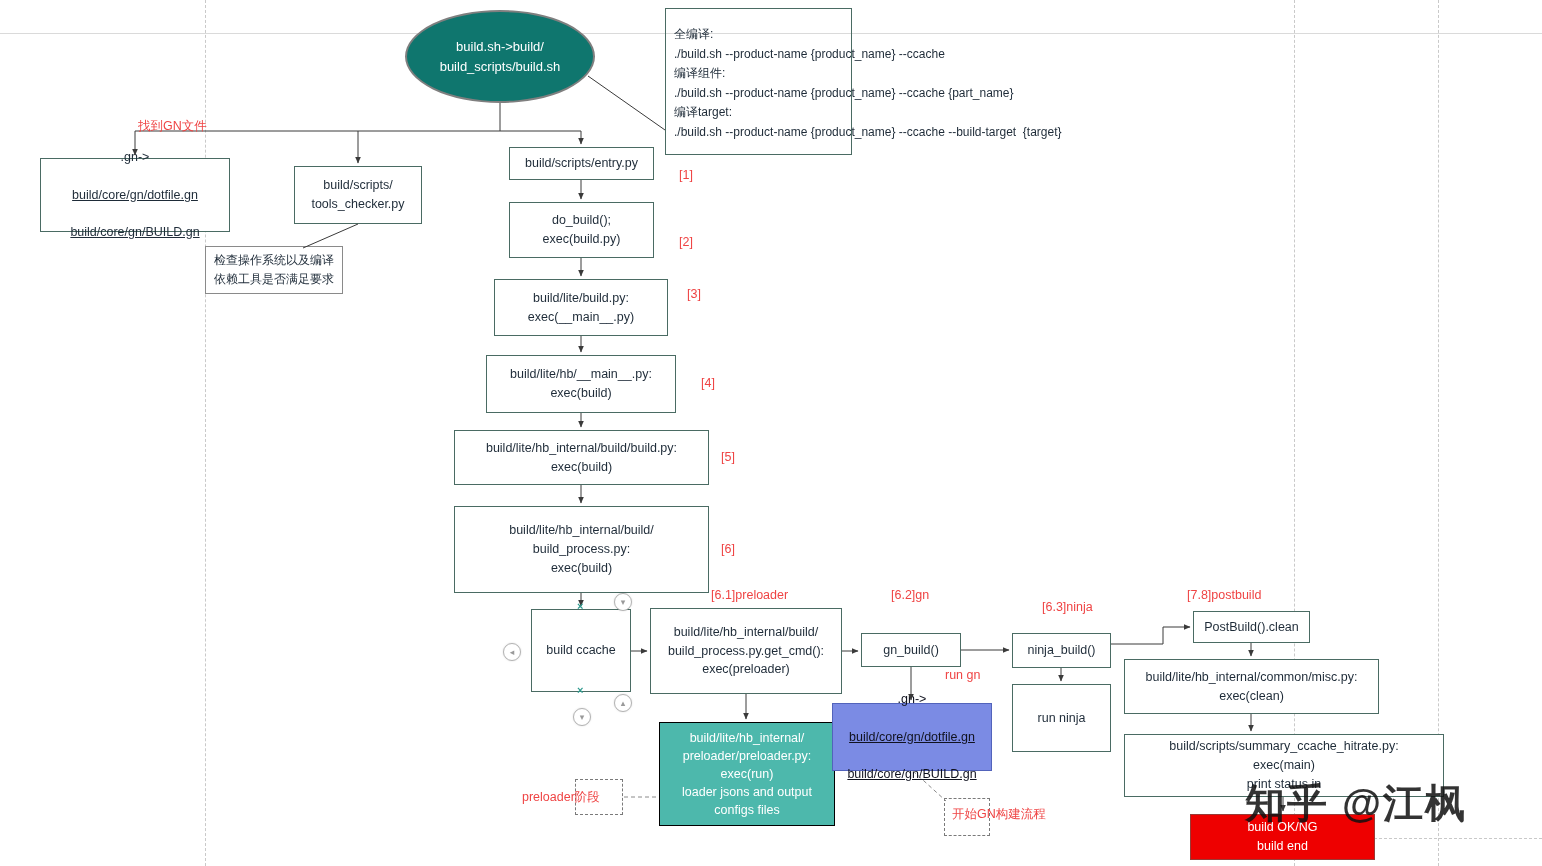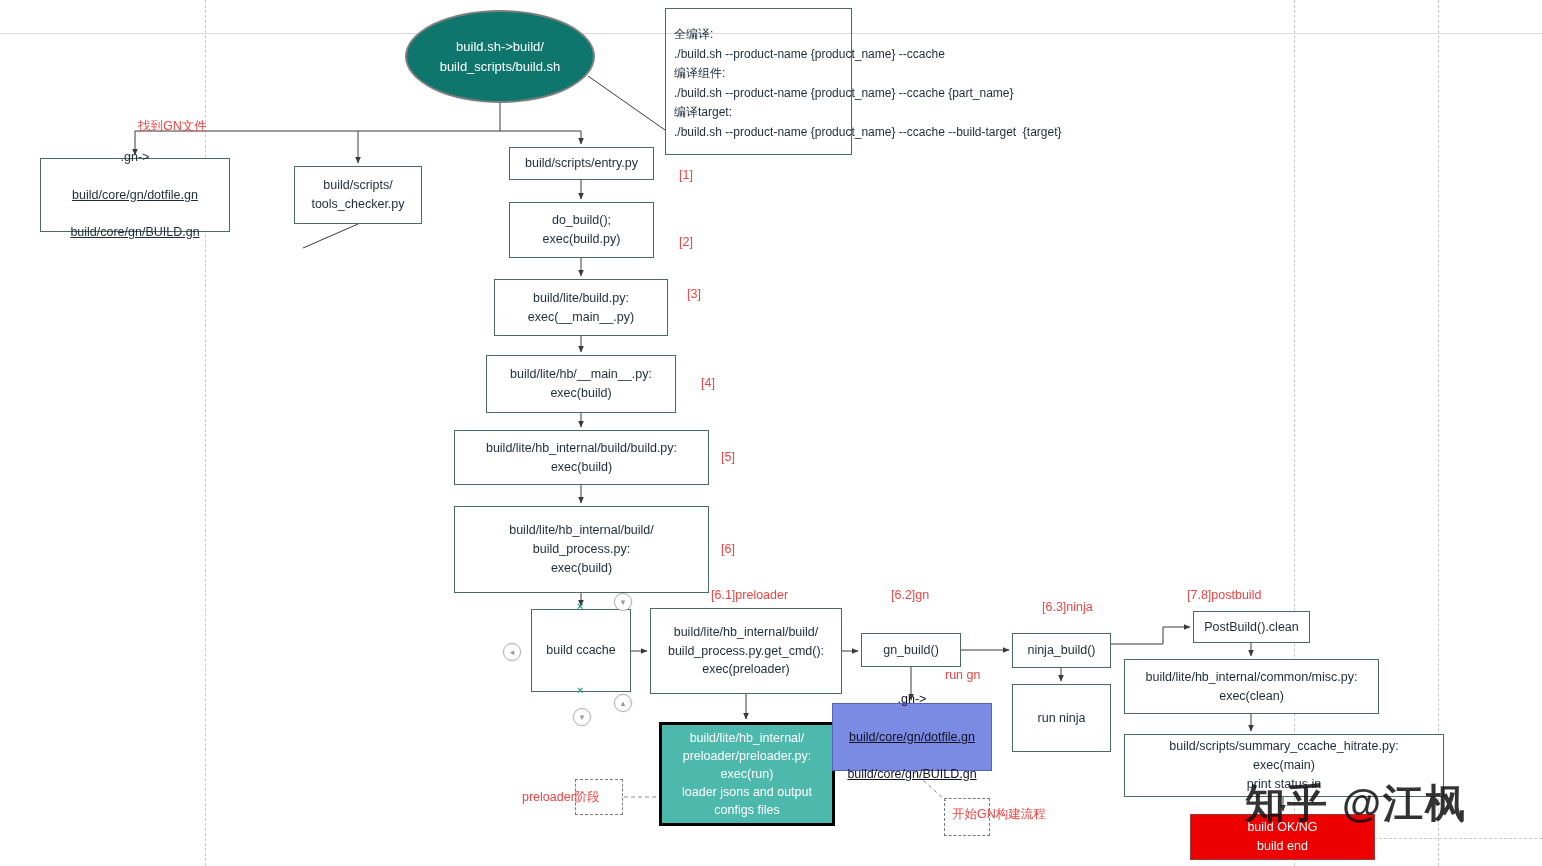--- a/index.html
+++ b/index.html
@@ -12,21 +12,21 @@
   .connectors{position:absolute;left:0;top:0;z-index:6;pointer-events:none;}
 
   .node{position:absolute;z-index:4;border:1px solid #4a6b63;background:#fff;
         display:flex;align-items:center;justify-content:center;text-align:center;
         white-space:pre-line;font-size:12.5px;color:#1e2b38;line-height:1.5;box-sizing:border-box;}
   .line{display:block;}
   .u{text-decoration:underline;}
 
   .ellipse{border-radius:50%;background:#0f766e;color:#fff;border:2px solid #7f7f7f;font-size:13px;z-index:5;}
   .redbox{background:#ee0000;color:#fff;border:1px solid #993a36;}
-  .tealbox{background:#4db8ac;color:#fff;border:3px solid #000000;line-height:1.45;}
+  .tealbox{background:#4db8ac;color:#fff;border:1px solid #000000;line-height:1.45;}
   .bluebox{background:#7b8be4;color:#10121f;border:1px solid #5263bb;}
 
   .usage{position:absolute;z-index:4;border:1px solid #4a6b63;background:transparent;
          padding:16px 0 0 8px;white-space:pre;font-size:12px;line-height:19.5px;
          color:#1e2b38;box-sizing:border-box;overflow:visible;}
 
   .label{position:absolute;z-index:7;font-size:12.5px;color:#ef4444;white-space:pre-line;}
   .notebox{position:absolute;z-index:4;border:1px solid #8a8a8a;background:#fff;
            display:flex;align-items:center;justify-content:center;text-align:center;
            white-space:pre-line;font-size:12px;color:#1e2b38;line-height:1.6;box-sizing:border-box;}
@@ -104,20 +104,22 @@
     <div>
       <span class="line">.gn-&gt;</span>
       <span class="line u">build/core/gn/dotfile.gn</span>
       <span class="line u">build/core/gn/BUILD.gn</span>
     </div>
   </div>
 
   <div class="node" style="left:294px;top:166px;width:128px;height:58px">build/scripts/
 tools_checker.py</div>
 
+  <div class="notebox" style="left:205px;top:246px;width:138px;height:48px">检查操作系统以及编译
+依赖工具是否满足要求</div>
 
   <div class="node" style="left:509px;top:147px;width:145px;height:33px">build/scripts/entry.py</div>
   <div class="label" style="left:679px;top:168px">[1]</div>
 
   <div class="node" style="left:509px;top:202px;width:145px;height:56px">do_build();
 exec(build.py)</div>
   <div class="label" style="left:679px;top:235px">[2]</div>
 
   <div class="node" style="left:494px;top:279px;width:174px;height:57px">build/lite/build.py:
 exec(__main__.py)</div>

